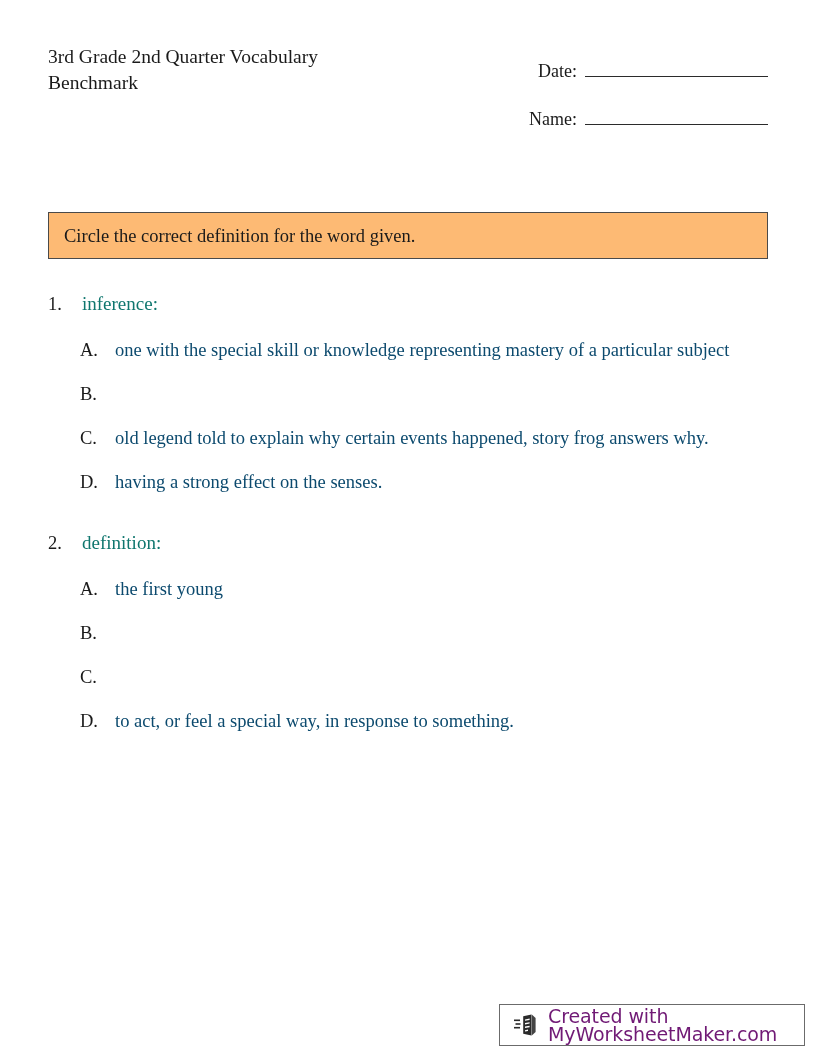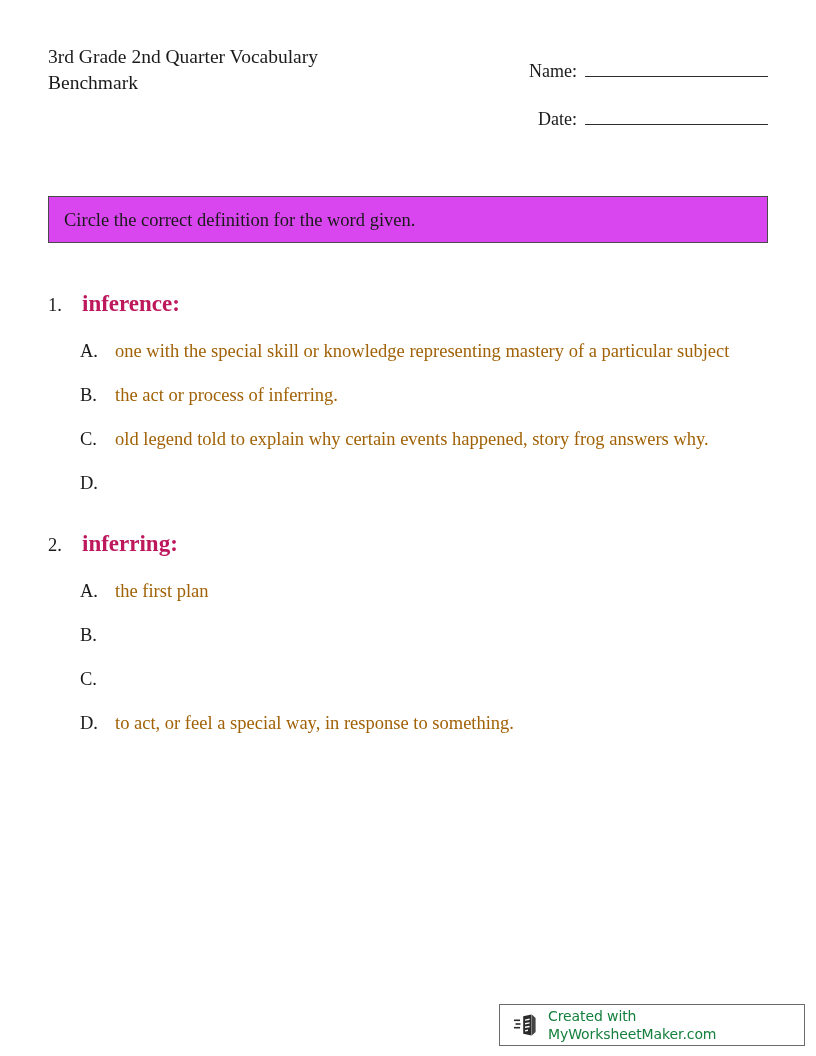--- a/index.html
+++ b/index.html
@@ -60,28 +60,28 @@
   .nd-line {
     width: 183px;
     border-bottom: 1.6px solid #2b2b2b;
     height: 22px;
   }
 
   
   .instruction-box {
     position: absolute;
     left: 48px;
-    top: 196px;
+    top: 212px;
     width: 720px;
     height: 47px;
     border: 1.3px solid #4a4a4a;
     box-sizing: border-box;
     display: flex;
     align-items: center;
-    background: #d946ef;
+    background: #fdba74;
   }
   .instruction-text {
     font-size: 18.5px;
     line-height: 22px;
     padding-left: 15px;
     color: #1a1a1a;
   }
 
   
   .questions {
@@ -99,45 +99,44 @@
     margin-bottom: 19px;
   }
   .q-num {
     width: 34px;
     flex: 0 0 34px;
     font-size: 18.5px;
     line-height: 24px;
     color: #1a1a1a;
   }
   .q-word {
-    font-size: 23px;
+    font-size: 19px;
     line-height: 24px;
-    color: #be185d;
-    font-weight: bold;
+    color: #0f766e;
   }
   .options {
     margin-left: 32px;
   }
   .option {
     display: flex;
     align-items: center;
     margin-bottom: 14px;
     min-height: 30px;
   }
   .opt-letter {
     width: 35px;
     flex: 0 0 35px;
     font-size: 18.5px;
     line-height: 24px;
     color: #1a1a1a;
   }
   .opt-text {
     font-size: 18.5px;
     line-height: 30px;
-    color: #a16207;
+    color: #0c4a6e;
     max-width: 633px;
   }
 
   
   .footer-badge {
     position: absolute;
     left: 499px;
     top: 1004px;
     width: 306px;
     height: 42px;
@@ -150,41 +149,41 @@
   .badge-logo {
     flex: 0 0 auto;
     margin-left: 14px;
     margin-right: 8px;
     width: 26px;
     height: 24px;
     display: block;
   }
   .badge-text {
     font-family: "DejaVu Sans", "Liberation Sans", sans-serif;
-    font-size: 14px;
+    font-size: 19px;
     line-height: 18px;
-    color: #15803d;
+    color: #701a75;
     letter-spacing: -0.1px;
   }
 </style>
 </head>
 <body>
 
 <div class="page">
 
   <div class="header">
     <div class="doc-title">3rd Grade 2nd Quarter Vocabulary Benchmark</div>
 
     <div class="namedate">
       <div class="nd-row">
+        <span class="nd-label">Date:</span>
+        <span class="nd-line"></span>
+      </div>
+      <div class="nd-row">
         <span class="nd-label">Name:</span>
-        <span class="nd-line"></span>
-      </div>
-      <div class="nd-row">
-        <span class="nd-label">Date:</span>
         <span class="nd-line"></span>
       </div>
     </div>
   </div>
 
   <div class="instruction-box">
     <div class="instruction-text">Circle the correct definition for the word given.</div>
   </div>
 
   <div class="questions">
@@ -194,41 +193,41 @@
         <span class="q-num">1.</span>
         <span class="q-word">inference:</span>
       </div>
       <div class="options">
         <div class="option">
           <span class="opt-letter">A.</span>
           <span class="opt-text">one with the special skill or knowledge representing mastery of a particular subject</span>
         </div>
         <div class="option">
           <span class="opt-letter">B.</span>
-          <span class="opt-text">the act or process of inferring.</span>
         </div>
         <div class="option">
           <span class="opt-letter">C.</span>
           <span class="opt-text">old legend told to explain why certain events happened, story frog answers why.</span>
         </div>
         <div class="option">
           <span class="opt-letter">D.</span>
+          <span class="opt-text">having a strong effect on the senses.</span>
         </div>
       </div>
     </div>
 
     <div class="question-block">
       <div class="q-head">
         <span class="q-num">2.</span>
-        <span class="q-word">inferring:</span>
+        <span class="q-word">definition:</span>
       </div>
       <div class="options">
         <div class="option">
           <span class="opt-letter">A.</span>
-          <span class="opt-text">the first plan</span>
+          <span class="opt-text">the first young</span>
         </div>
         <div class="option">
           <span class="opt-letter">B.</span>
         </div>
         <div class="option">
           <span class="opt-letter">C.</span>
         </div>
         <div class="option">
           <span class="opt-letter">D.</span>
           <span class="opt-text">to act, or feel a special way, in response to something.</span>

